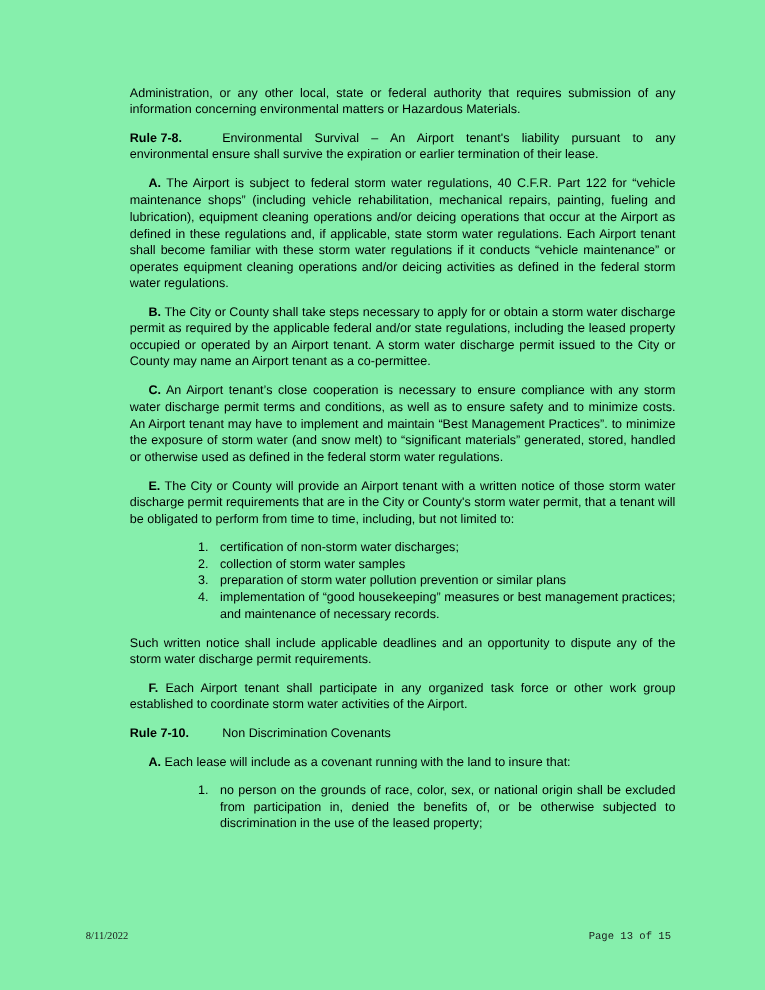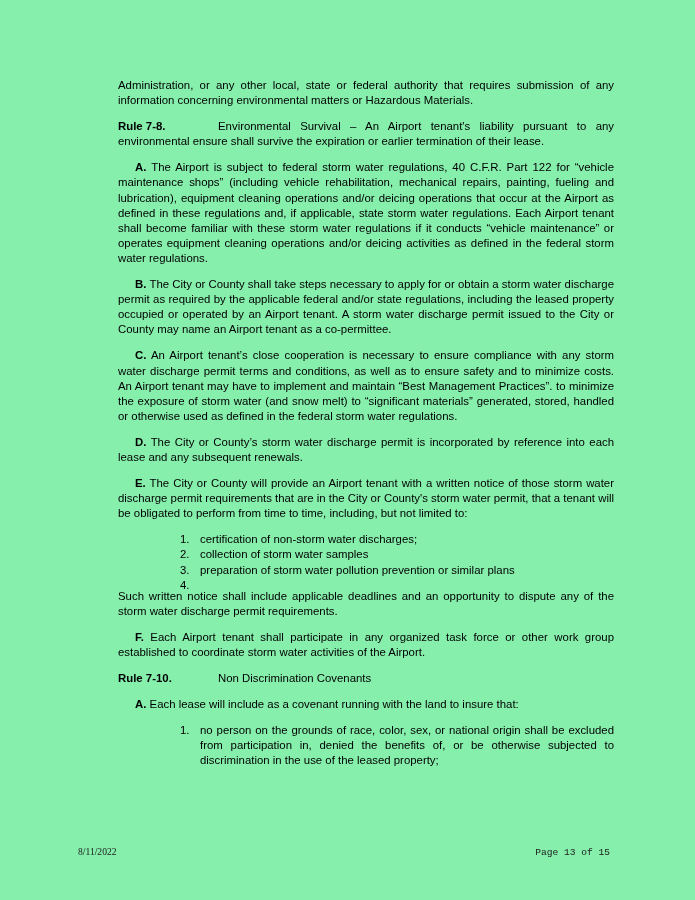--- a/index.html
+++ b/index.html
@@ -66,21 +66,21 @@
     margin: 0 0 11px 0;
     font-family: "Liberation Sans", sans-serif;
     font-size: 11.4px;
     line-height: 15.1px;
     font-weight: bold;
     text-align: left;
     white-space: normal;
   }
   .rule-heading .rule-num {
     display: inline-block;
-    width: 100px;
+    width: 84px;
     font-weight: bold;
   }
   .rule-heading .rule-title {
     font-weight: normal;
   }
   .rule-heading .rule-rest {
     font-weight: normal;
   }
   
   .rule-heading.wrapping {
@@ -150,40 +150,40 @@
 
     <p class="rule-heading wrapping"><span class="rule-num">Rule 7-8.</span><span class="rule-title">Environmental Survival</span><span class="rule-rest"> – An Airport tenant's liability pursuant to any environmental ensure shall survive the expiration or earlier termination of their lease.</span></p>
 
 
     <p class="para-indent"><b>A.</b><span> The Airport is subject to federal storm water regulations, 40 C.F.R. Part 122 for “vehicle maintenance shops” (including vehicle rehabilitation, mechanical repairs, painting, fueling and lubrication), equipment cleaning operations and/or deicing operations that occur at the Airport as defined in these regulations and, if applicable, state storm water regulations. Each Airport tenant shall become familiar with these storm water regulations if it conducts “vehicle maintenance” or operates equipment cleaning operations and/or deicing activities as defined in the federal storm water regulations.</span></p>
 
     <p class="para-indent"><b>B.</b><span> The City or County shall take steps necessary to apply for or obtain a storm water discharge permit as required by the applicable federal and/or state regulations, including the leased property occupied or operated by an Airport tenant. A storm water discharge permit issued to the City or County may name an Airport tenant as a co-permittee.</span></p>
 
     <p class="para-indent"><b>C.</b><span> An Airport tenant’s close cooperation is necessary to ensure compliance with any storm water discharge permit terms and conditions, as well as to ensure safety and to minimize costs. An Airport tenant may have to implement and maintain “Best Management Practices”. to minimize the exposure of storm water (and snow melt) to “significant materials” generated, stored, handled or otherwise used as defined in the federal storm water regulations.</span></p>
 
-    <p class="para-indent"><b>D.</b><span> The City or County’s storm water discharge permit is incorporated by reference into each lease and any subsequent renewals.</span></p>
 
     <p class="para-indent"><b>E.</b><span> The City or County will provide an Airport tenant with a written notice of those storm water discharge permit requirements that are in the City or County's storm water permit, that a tenant will be obligated to perform from time to time, including, but not limited to:</span></p>
 
     <div class="list-block">
       <ol class="numlist justify">
         <li>
             <span class="li-num">1.</span>
             <span class="li-text">certification of non-storm water discharges;</span>
           </li>
         <li>
             <span class="li-num">2.</span>
             <span class="li-text">collection of storm water samples</span>
           </li>
         <li>
             <span class="li-num">3.</span>
             <span class="li-text">preparation of storm water pollution prevention or similar plans</span>
           </li>
         <li>
             <span class="li-num">4.</span>
+            <span class="li-text">implementation of “good housekeeping” measures or best management practices; and maintenance of necessary records.</span>
           </li>
       </ol>
     </div>
 
     <p class="para-flush">Such written notice shall include applicable deadlines and an opportunity to dispute any of the storm water discharge permit requirements.</p>
 
     <p class="para-indent"><b>F.</b><span>  Each Airport tenant shall participate in any organized task force or other work group established to coordinate storm water activities of the Airport.</span></p>
 
     <p class="rule-heading"><span class="rule-num">Rule 7-10.</span><span class="rule-title">Non Discrimination Covenants</span></p>
 

